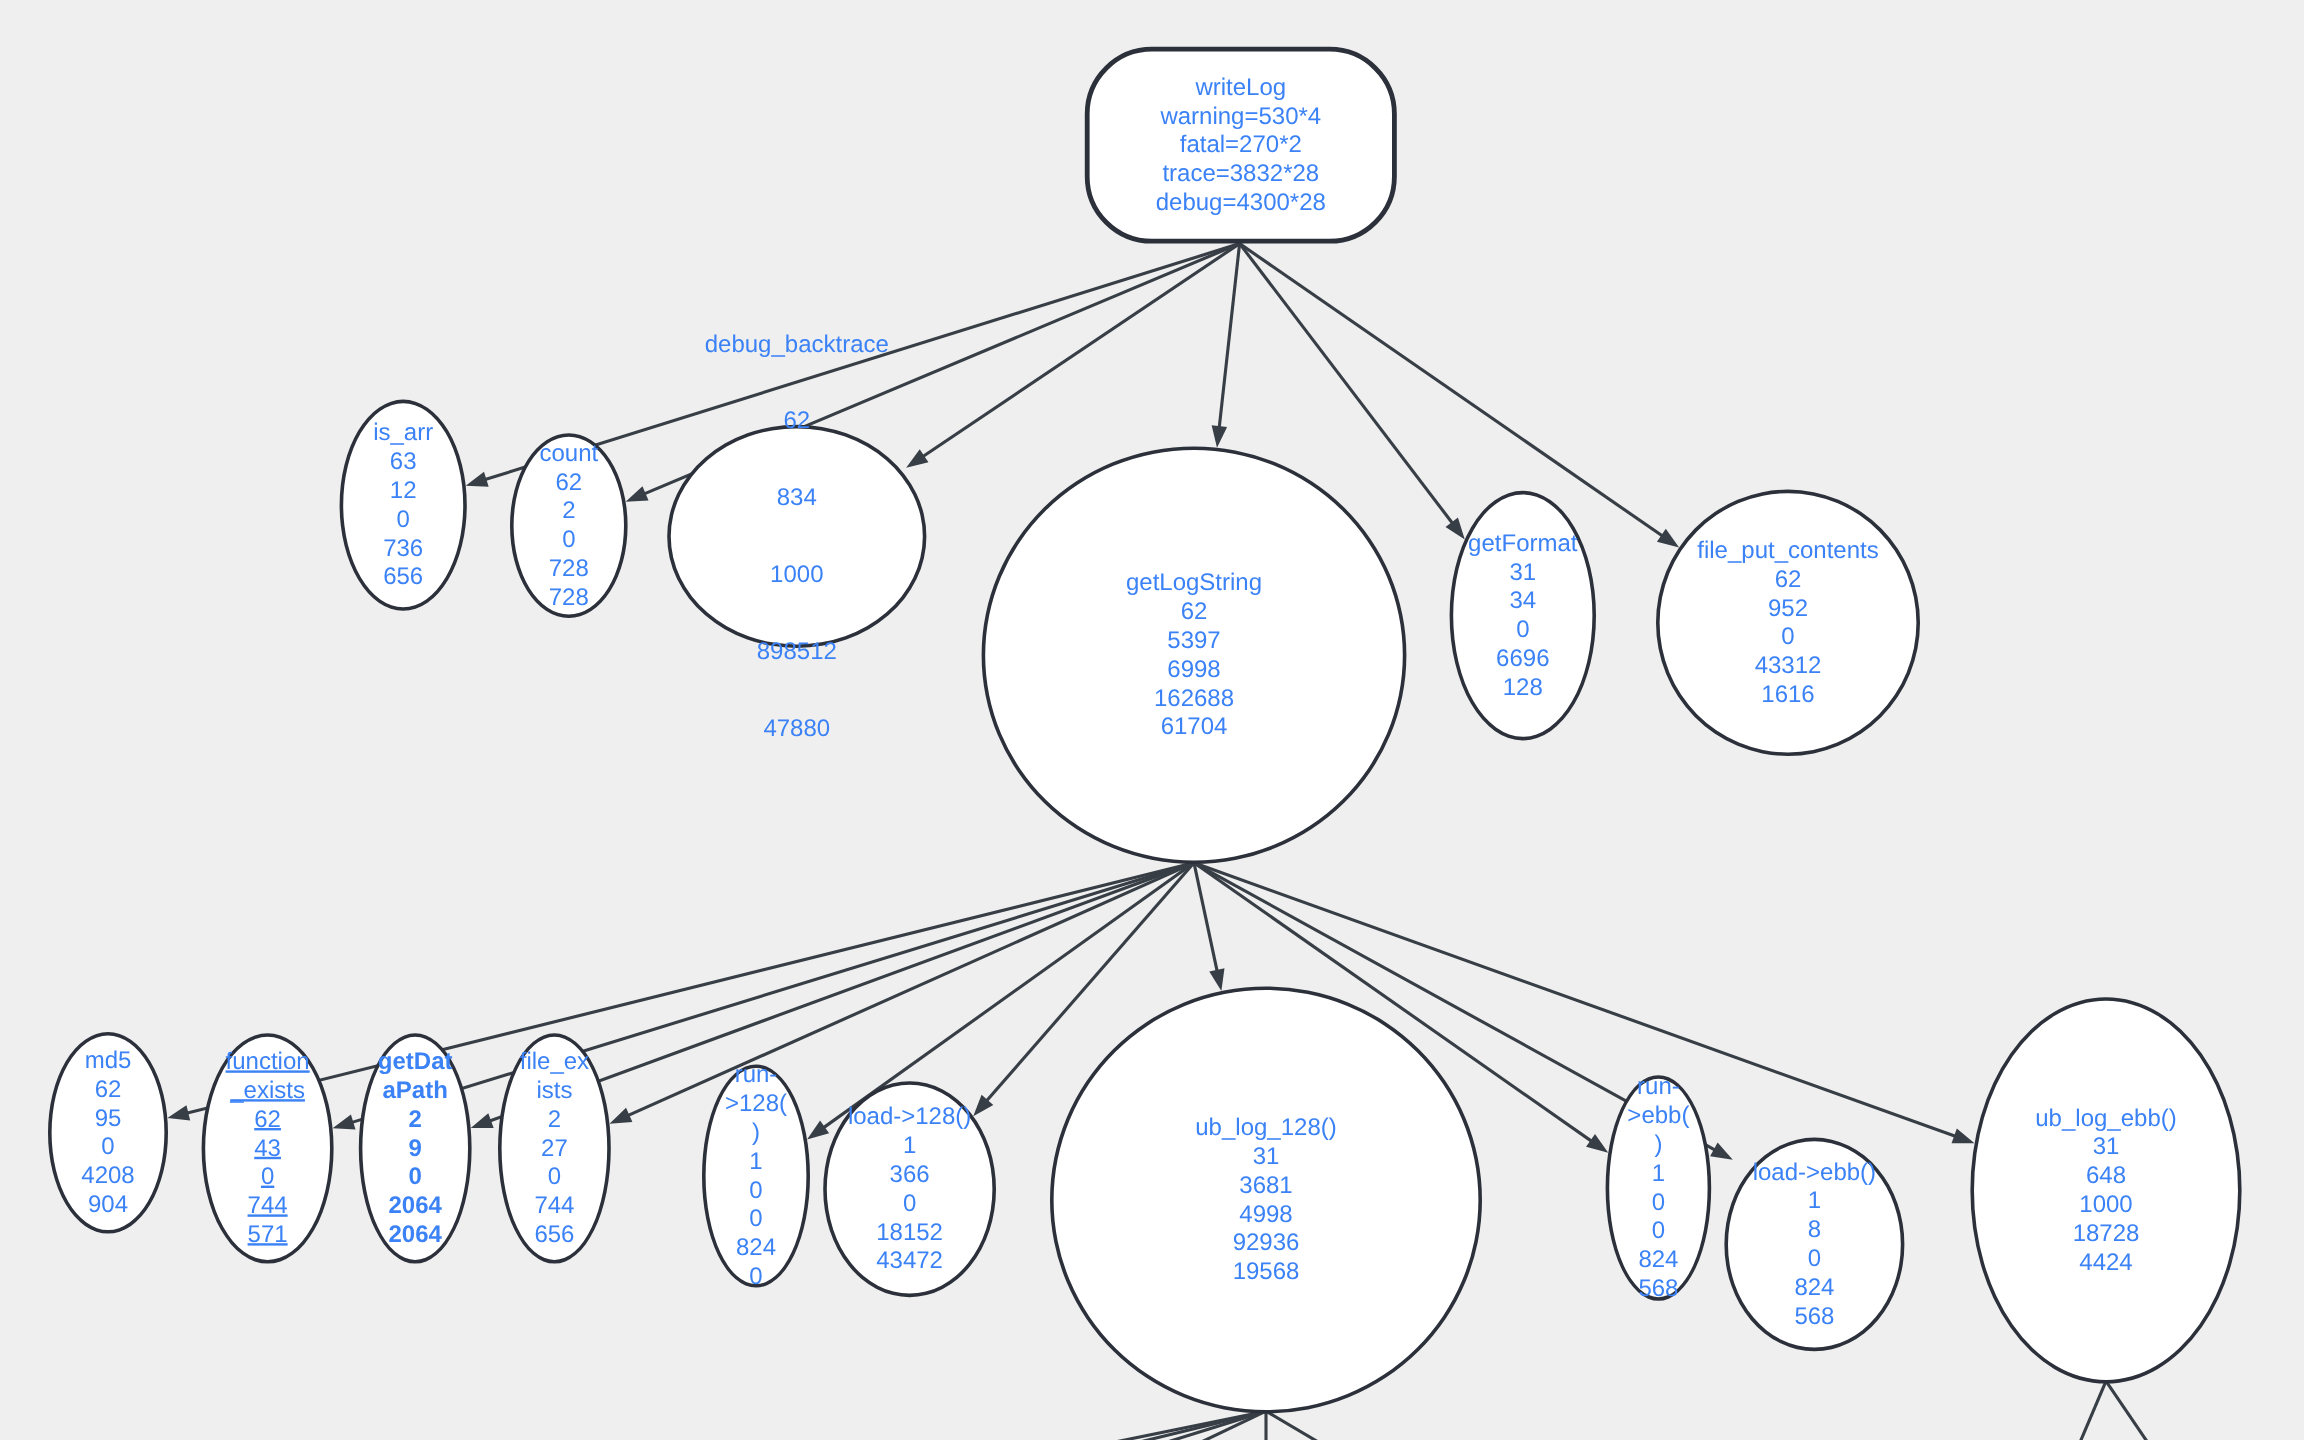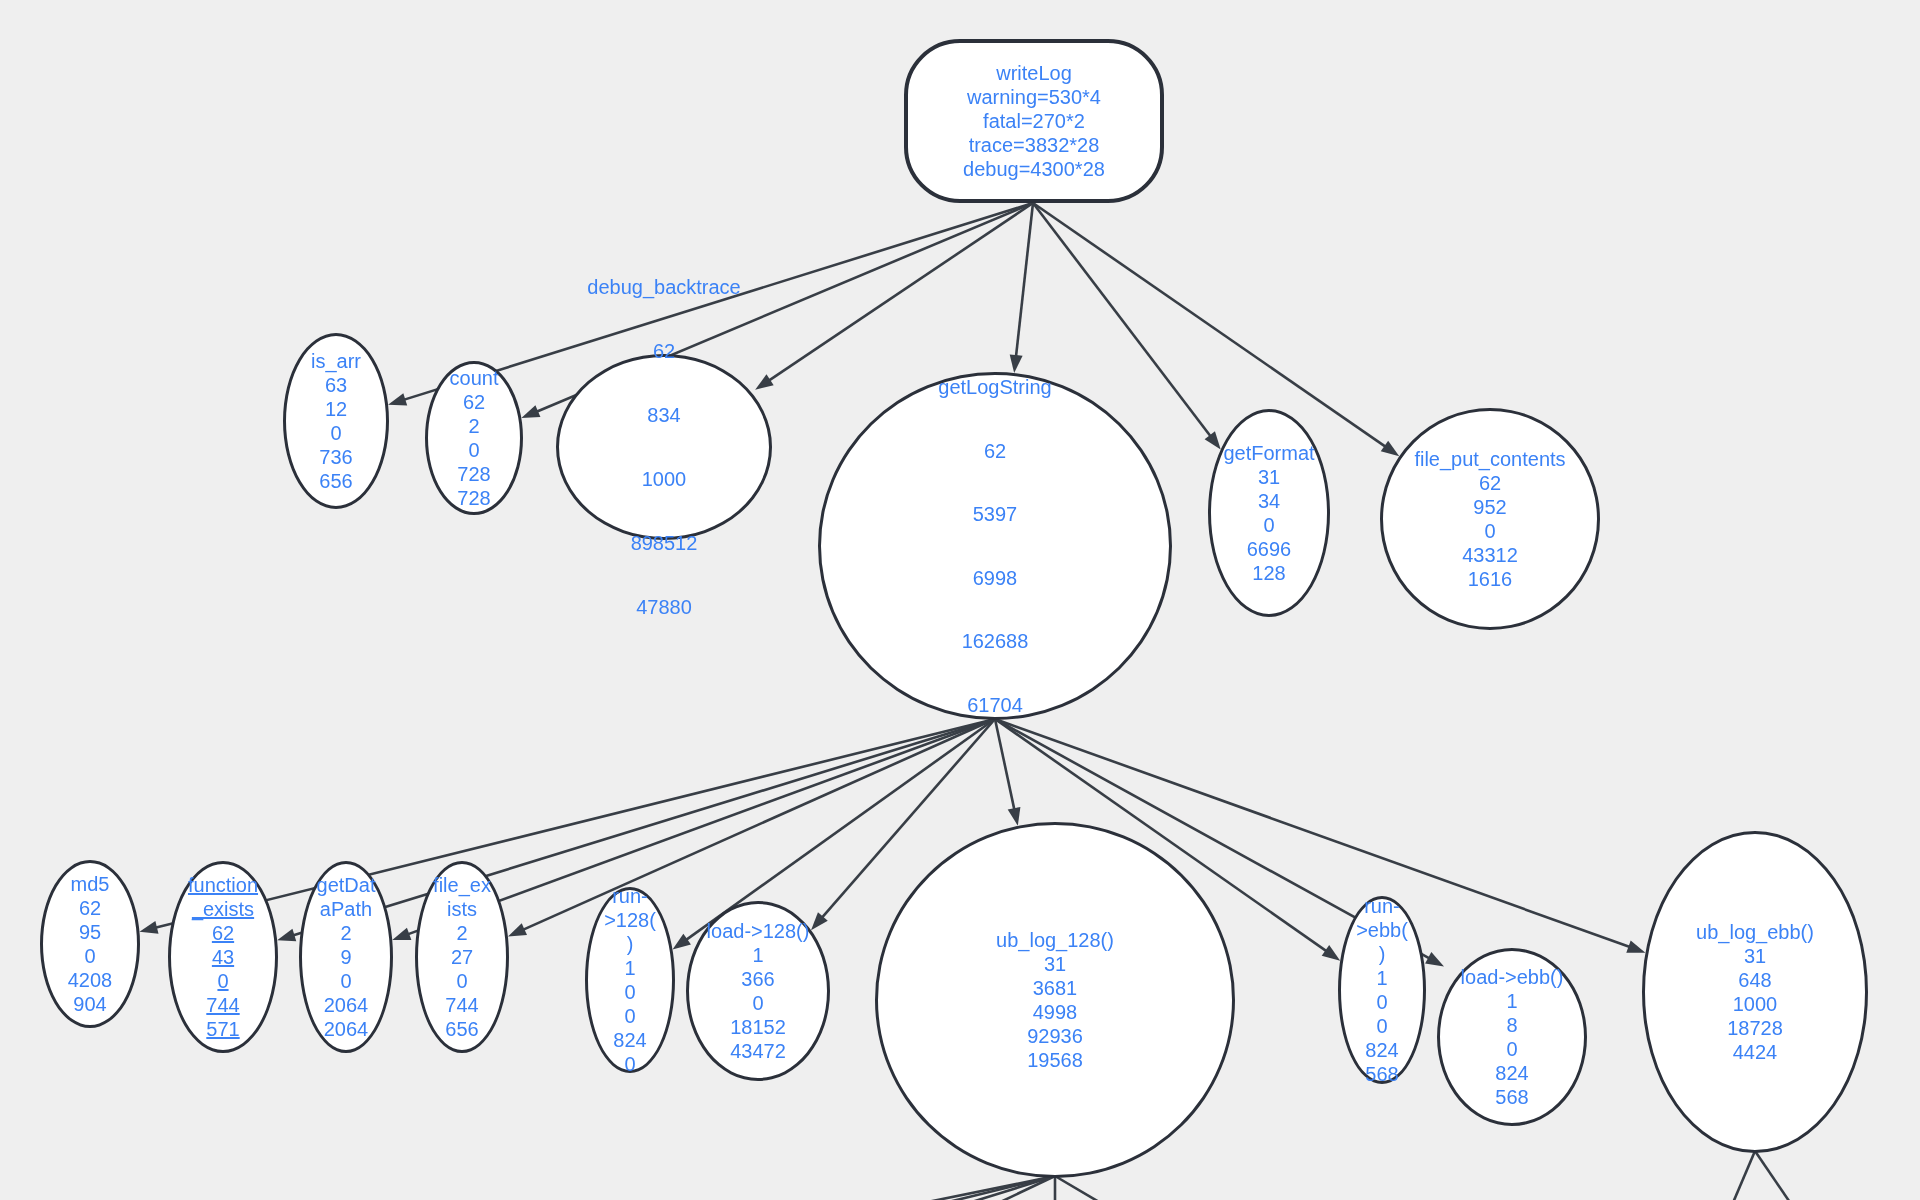--- a/index.html
+++ b/index.html
@@ -89,21 +89,21 @@
         <div class="nline">728</div>
       </div>
       <div class="node ellipse" style="left: 556px; top: 354px; width: 216px; height: 186px; gap: 40px;">
         <div class="nline">debug_backtrace</div>
         <div class="nline">62</div>
         <div class="nline">834</div>
         <div class="nline">1000</div>
         <div class="nline">898512</div>
         <div class="nline">47880</div>
       </div>
-      <div class="node ellipse" style="left: 818px; top: 372px; width: 354px; height: 348px; justify-content: space-between;">
+      <div class="node ellipse" style="left: 818px; top: 372px; width: 354px; height: 348px;">
         <div class="nline">getLogString</div>
         <div class="nline">62</div>
         <div class="nline">5397</div>
         <div class="nline">6998</div>
         <div class="nline">162688</div>
         <div class="nline">61704</div>
       </div>
       <div class="node ellipse" style="left: 1208px; top: 409px; width: 122px; height: 208px;">
         <div class="nline">getFormat</div>
         <div class="nline">31</div>
@@ -130,21 +130,21 @@
       </div>
       <div class="node ellipse" style="left: 168px; top: 861px; width: 110px; height: 192px; text-decoration: underline;">
         <div class="nline">function</div>
         <div class="nline">_exists</div>
         <div class="nline">62</div>
         <div class="nline">43</div>
         <div class="nline">0</div>
         <div class="nline">744</div>
         <div class="nline">571</div>
       </div>
-      <div class="node ellipse" style="left: 299px; top: 861px; width: 94px; height: 192px;">
+      <div class="node ellipse" style="left: 299px; top: 861px; width: 94px; height: 192px; font-weight: bold;">
         <div class="nline">getDat</div>
         <div class="nline">aPath</div>
         <div class="nline">2</div>
         <div class="nline">9</div>
         <div class="nline">0</div>
         <div class="nline">2064</div>
         <div class="nline">2064</div>
       </div>
       <div class="node ellipse" style="left: 415px; top: 861px; width: 94px; height: 192px;">
         <div class="nline">file_ex</div>

